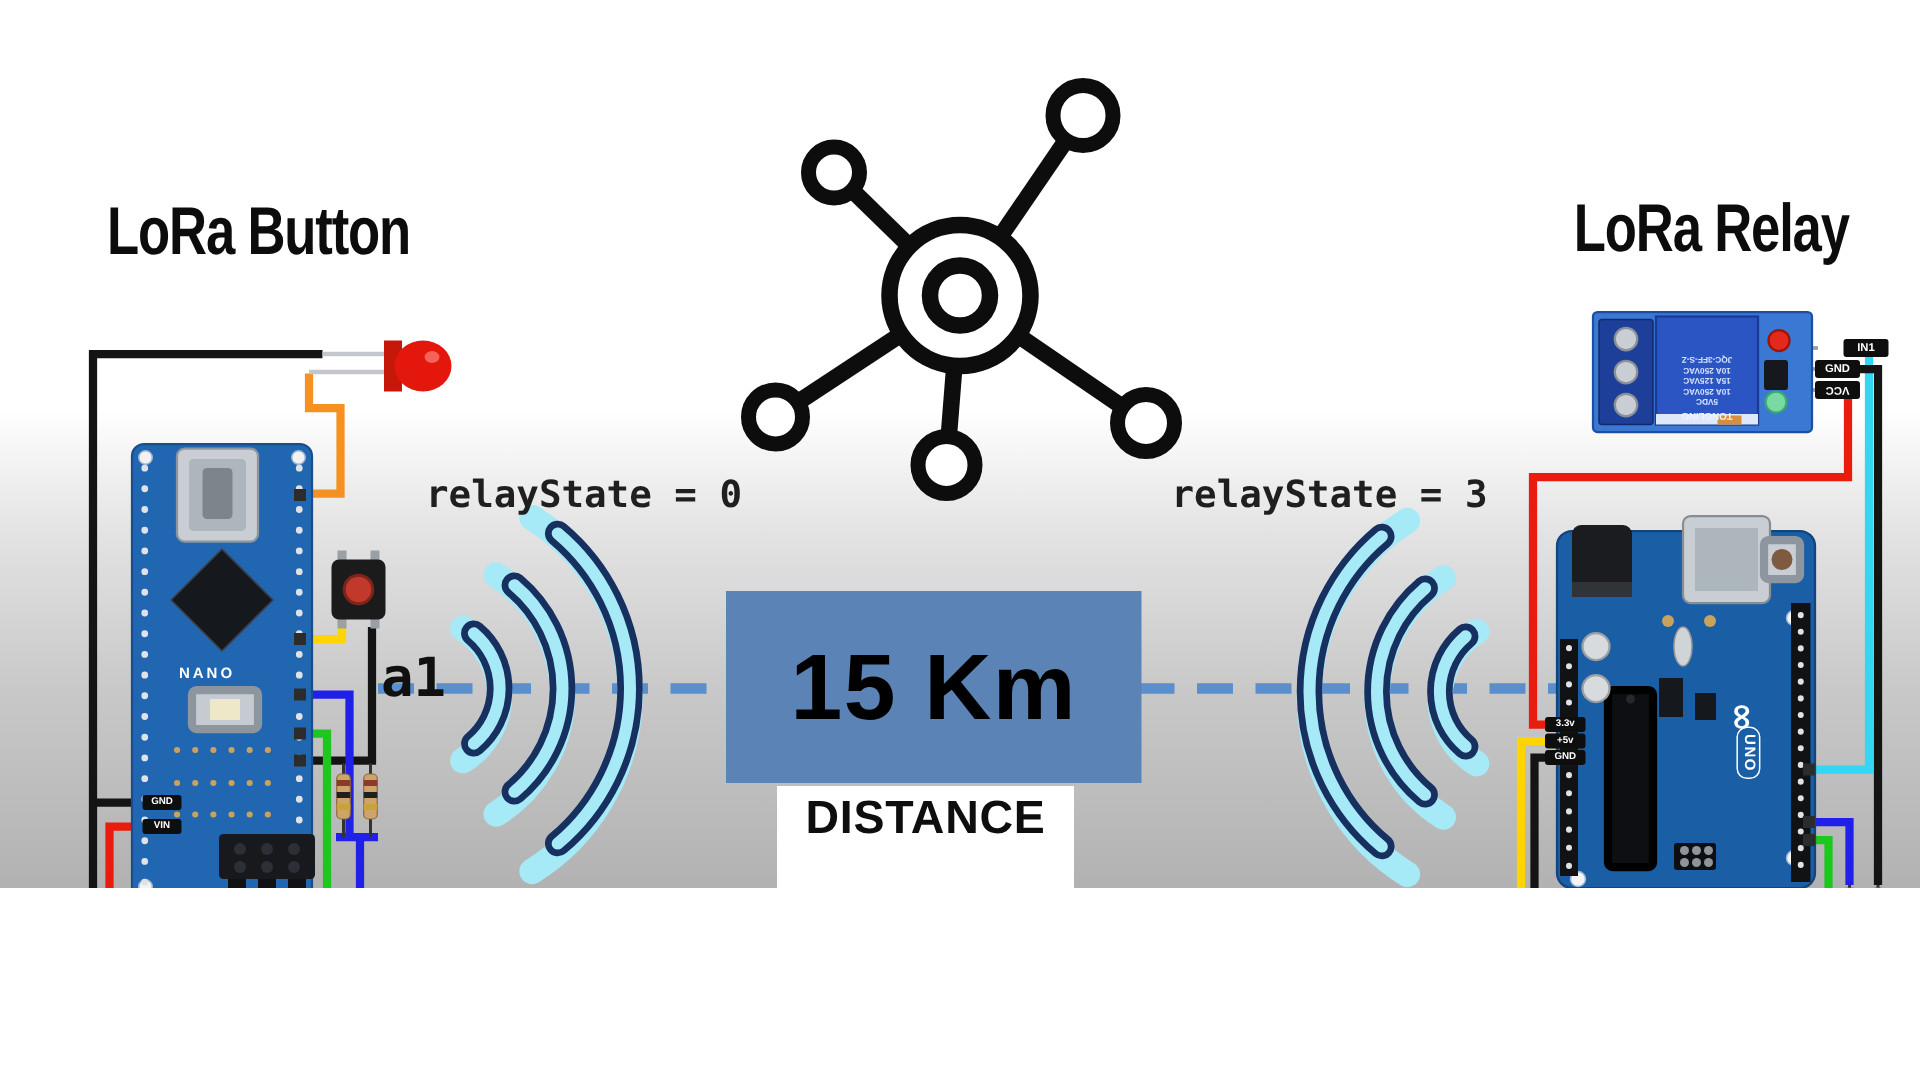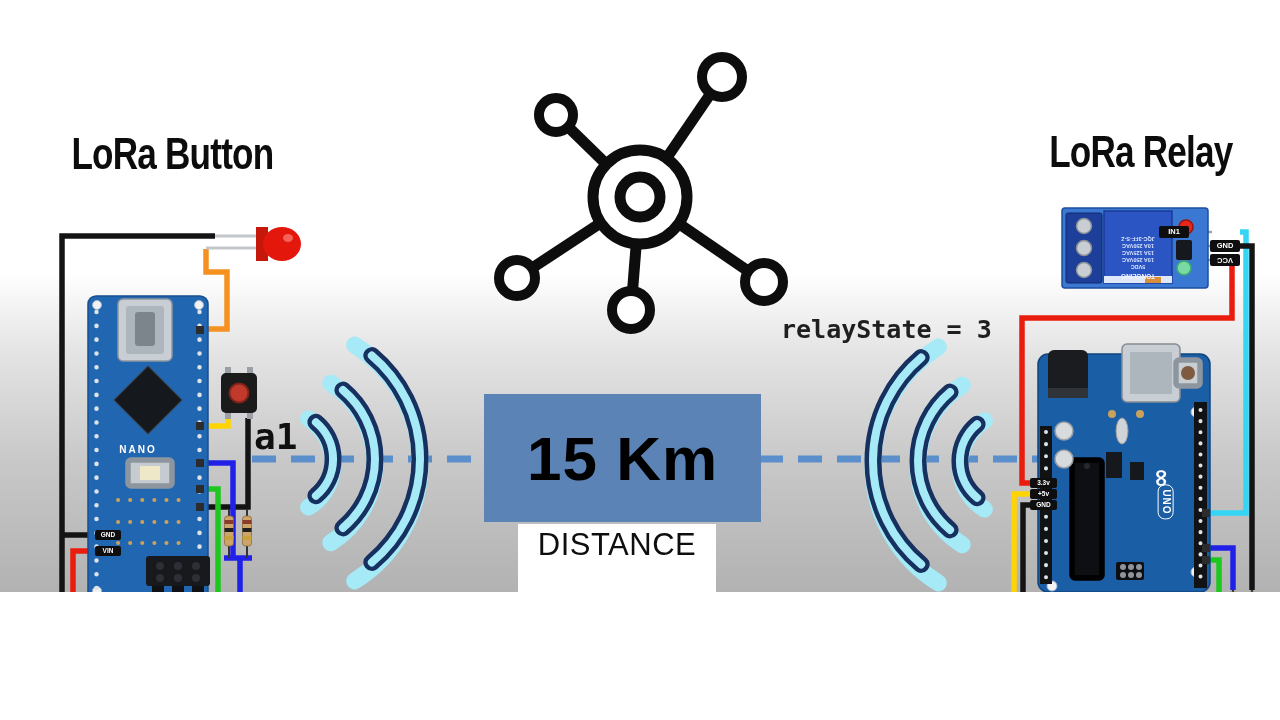--- a/index.html
+++ b/index.html
@@ -21,30 +21,30 @@
     position:absolute;font-family:"Liberation Sans",sans-serif;font-weight:700;
     font-size:45px;letter-spacing:-1px;color:#0c0c0c;text-align:center;
     transform:scaleX(.78);transform-origin:center;white-space:nowrap;
   }
   .state{
     position:absolute;font-family:"DejaVu Sans Mono",monospace;font-weight:700;
     font-size:25px;color:#1f1f1f;white-space:nowrap;
   }
   .a1-label{
     position:absolute;font-family:"DejaVu Sans Mono",monospace;font-weight:700;
-    font-size:36px;color:#101010;
+    font-size:36px;color:#101010;margin-top:16px;
   }
   .distance-box{
     position:absolute;left:484px;top:394px;width:277px;height:128px;background:var(--box-blue);
     display:flex;align-items:center;justify-content:center;
   }
   .distance-box span{font-weight:700;font-size:62px;color:#000000;letter-spacing:1px;}
   .distance-caption{
     position:absolute;left:518px;top:527px;width:198px;text-align:center;
-    font-weight:400;font-size:31px;color:#0e0e0e;letter-spacing:0.5px;
+    font-weight:700;font-size:31px;color:#0e0e0e;letter-spacing:0.5px;
   }
   .pinbox{
     position:absolute;background:#0e0e0e;color:#ffffff;border-radius:2px;
     font:700 7px/11px "Liberation Sans",sans-serif;text-align:center;
     width:27px;height:11px;
   }
   .pinbox.small{font-size:6.5px;line-height:10px;height:10px;width:27px;}
   .pinbox.relaypin{width:30px;height:12px;line-height:12px;font-size:7.5px;}
   .rot180{transform:rotate(180deg);}
   .nano-name{
@@ -339,20 +339,21 @@
         <path d="M977.1,497.8 A48,48 0 0 1 977.1,424.2"></path>
         <path d="M950.1,529.9 A90,90 0 0 1 950.1,392.1"></path>
         <path d="M921.2,564.4 A135,135 0 0 1 921.2,357.6"></path>
       </g>
     </g>
   </svg>
 
   <div class="title" style="left:45px;top:128px;width:240px;">LoRa Button</div>
   <div class="title" style="left:1025px;top:126px;width:220px;">LoRa Relay</div>
 
+  <div class="state" style="left:284px;top:315px;">relayState = 0</div>
   <div class="state" style="left:781px;top:315px;">relayState = 3</div>
 
   <div class="a1-label" style="left:254px;top:416px;">a1</div>
 
   <div class="distance-box">
     <span>15 Km</span>
   </div>
   <div class="distance-caption">DISTANCE</div>
 
   <div class="nano-name">NANO</div>
@@ -371,21 +372,21 @@
   <div class="pinbox" style="left:126px;top:645px;">3.3v</div>
   <div class="pinbox" style="left:126px;top:659px;">RX</div>
   <div class="pinbox" style="left:126px;top:672px;">TX</div>
   <div class="pinbox" style="left:126px;top:686px;">GND</div>
 
   <div class="pinbox" style="left:1080px;top:650px;">3.3v</div>
   <div class="pinbox" style="left:1080px;top:663px;">RX</div>
   <div class="pinbox" style="left:1080px;top:676px;">TX</div>
   <div class="pinbox" style="left:1080px;top:689px;">GND</div>
 
-  <div class="pinbox relaypin" style="left:1159px;top:226px;">IN1</div>
+  <div class="pinbox relaypin" style="left:1229px;top:226px;">IN1</div>
   <div class="pinbox relaypin" style="left:1210px;top:240px;">GND</div>
   <div class="pinbox relaypin rot180" style="left:1210px;top:254px;">VCC</div>
 
   <div class="pinbox small" style="left:1030px;top:478px;">3.3v</div>
   <div class="pinbox small" style="left:1030px;top:489px;">+5v</div>
   <div class="pinbox small" style="left:1030px;top:500px;">GND</div>
 
   <div class="pinbox small" style="left:95px;top:530px;width:26px;">GND</div>
   <div class="pinbox small" style="left:95px;top:546px;width:26px;">VIN</div>
 

